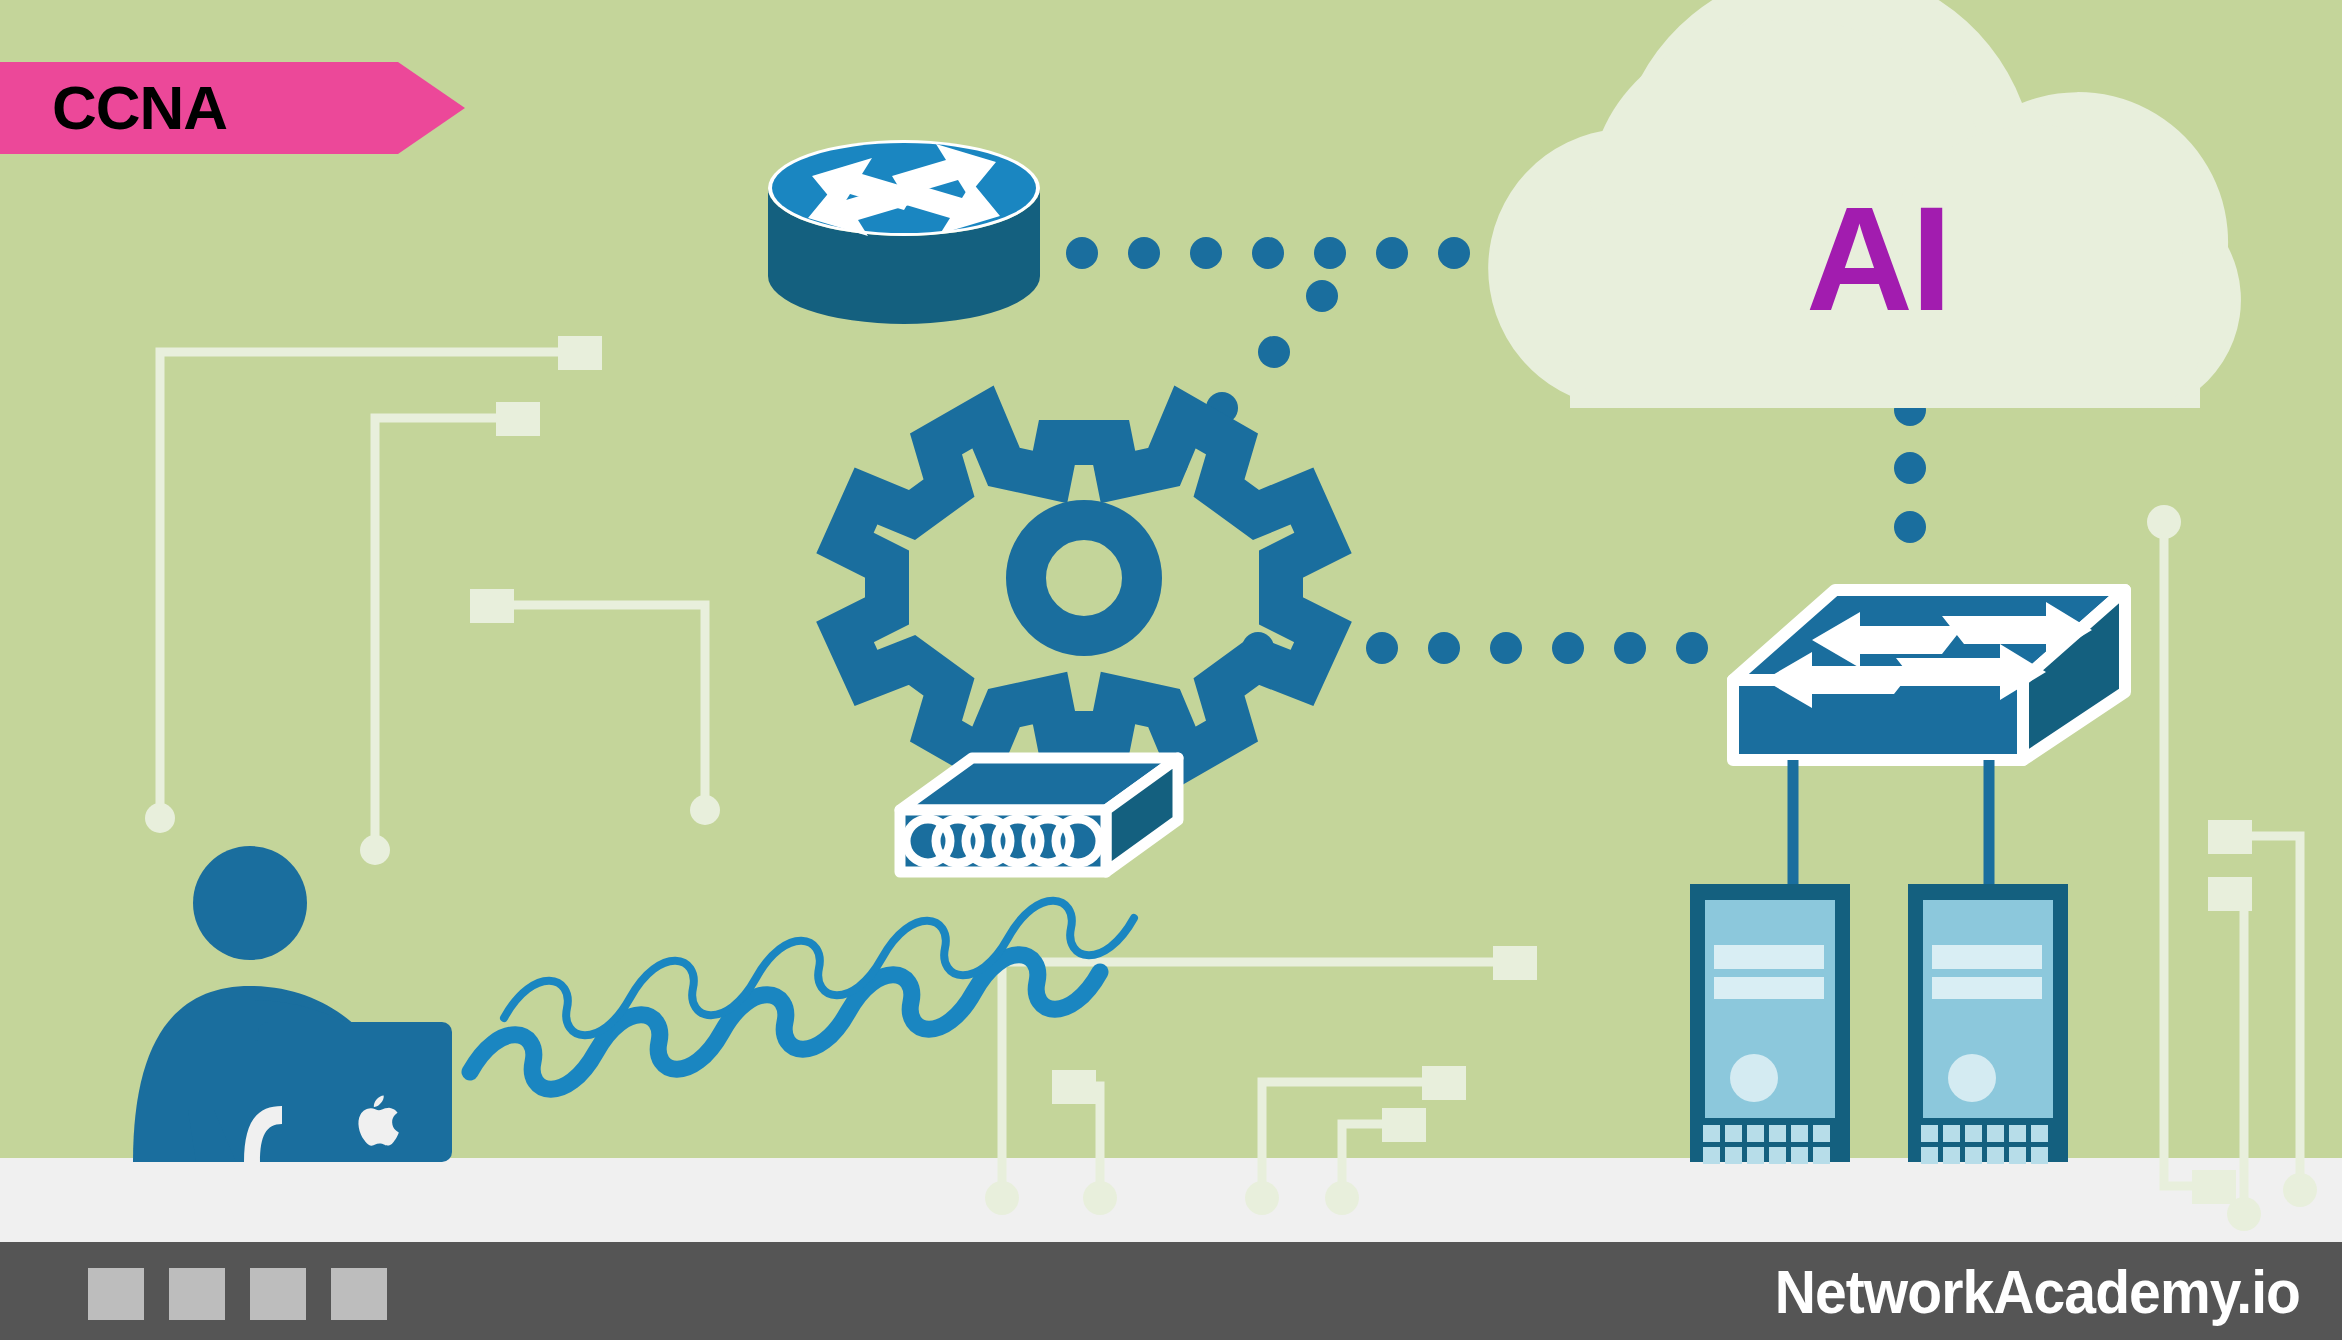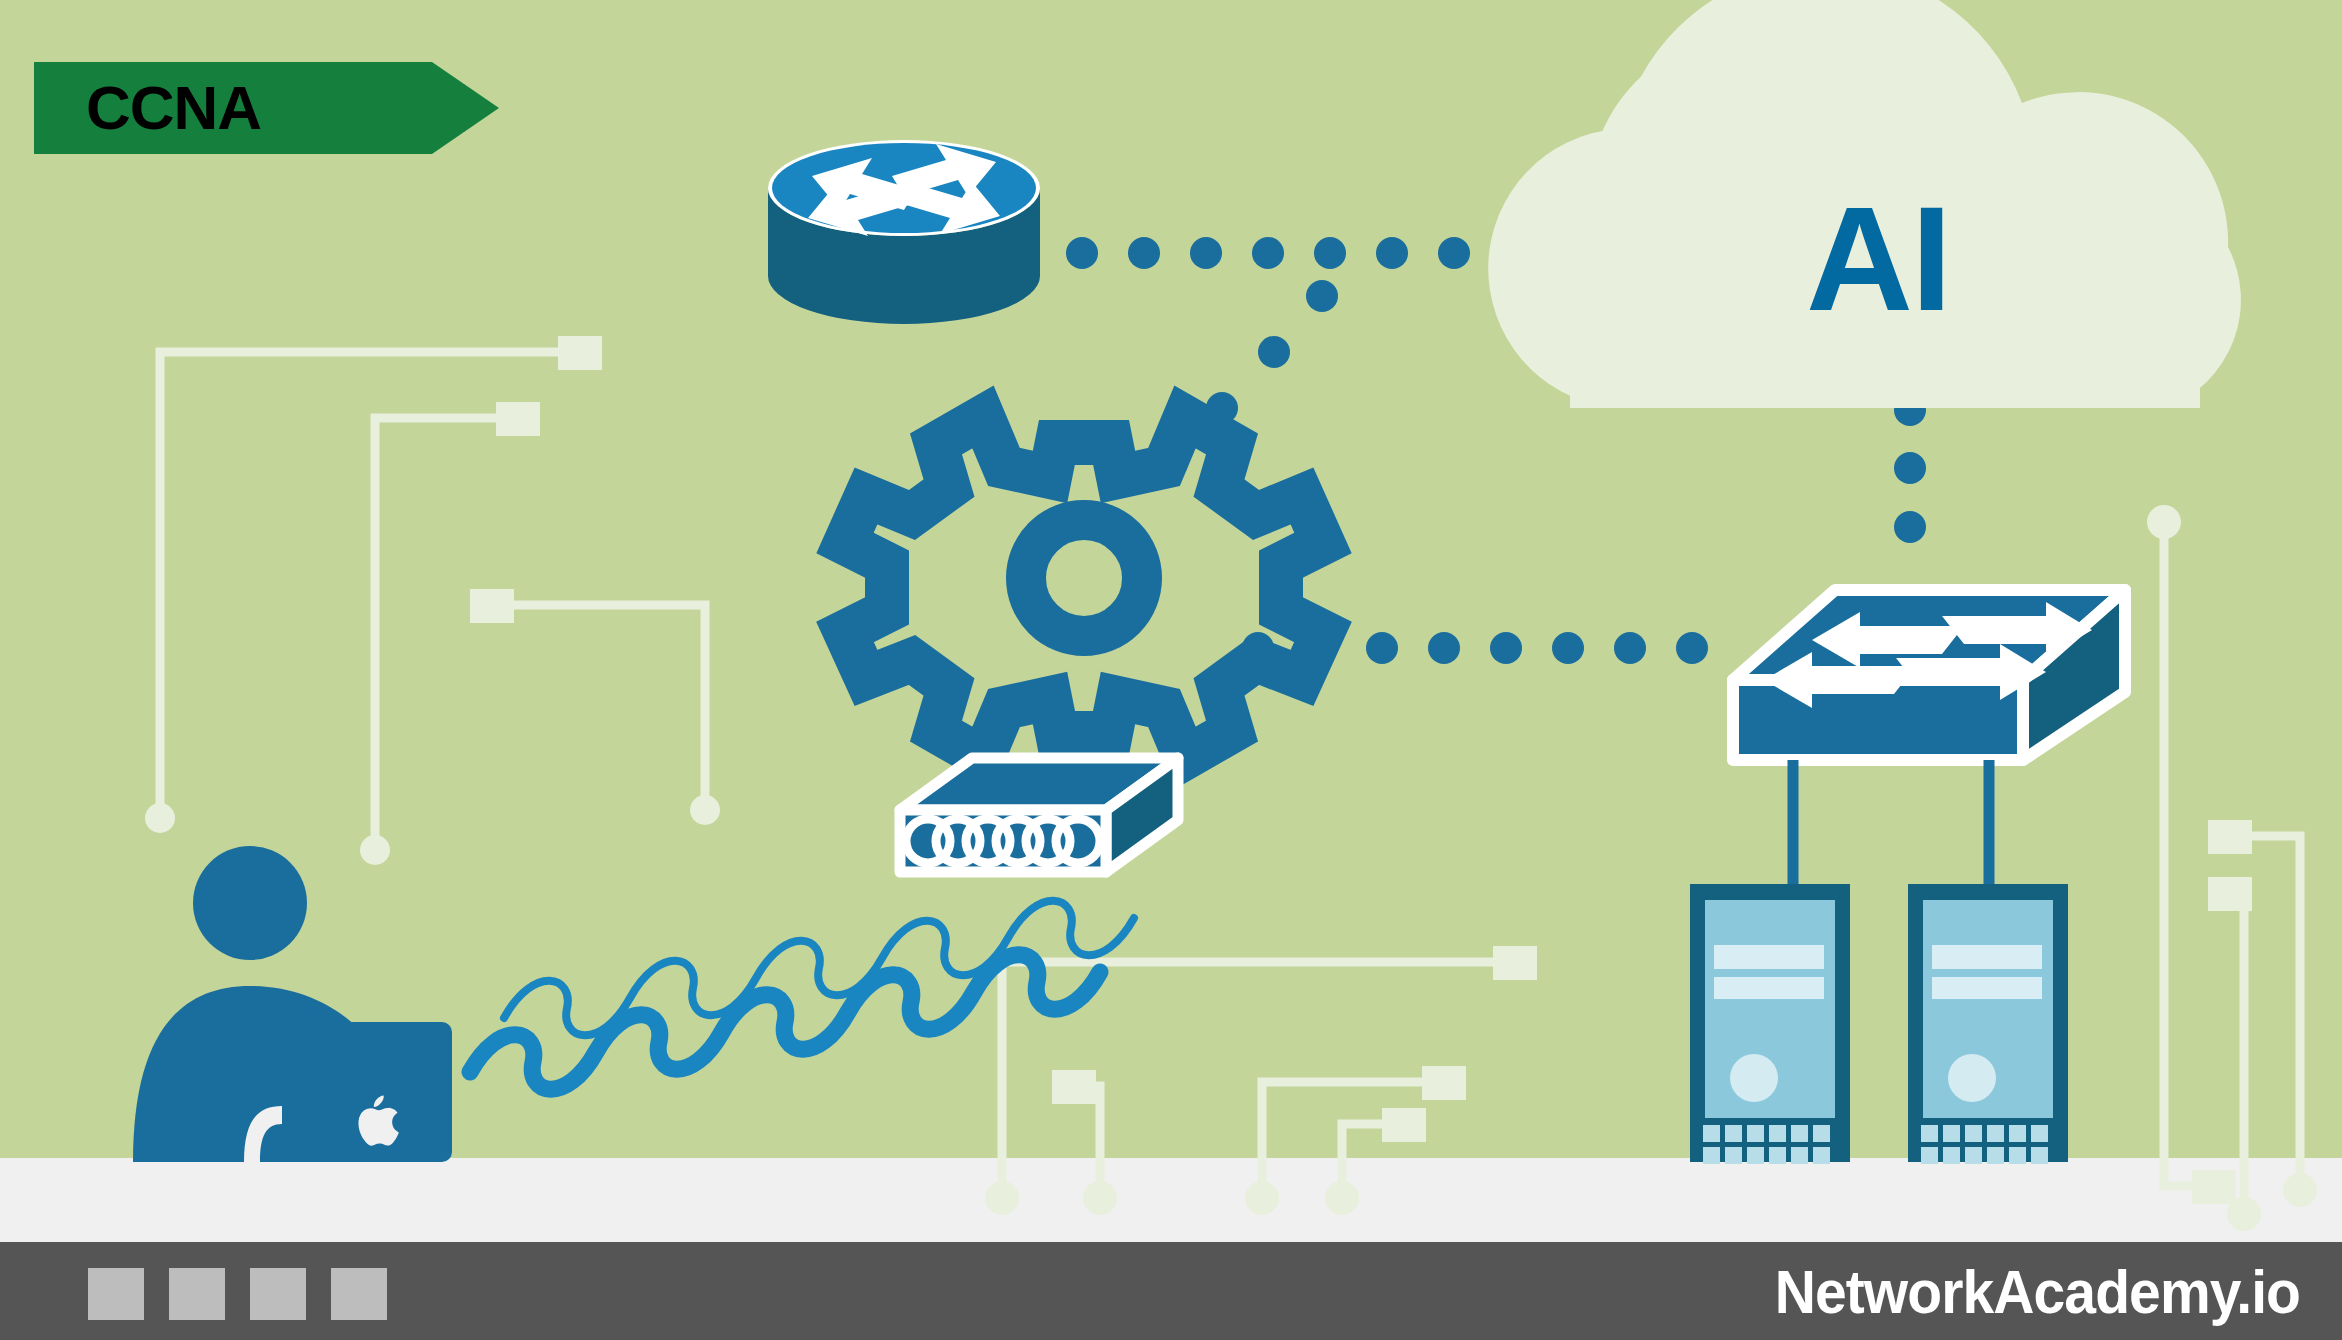--- a/index.html
+++ b/index.html
@@ -21,23 +21,23 @@
   .footer-bar{
     position:absolute;left:0;right:0;
     top:1242px;height:98px;
     background:#555555;
   }
 
   
   .ribbon{
     position:absolute;left:0;top:62px;
     width:465px;height:92px;
-    background:#15803d;
+    background:#ec4899;
     clip-path:polygon(0 0, 398px 0, 465px 50%, 398px 100%, 0 100%);
-    display:flex;align-items:center;margin-left:34px;
+    display:flex;align-items:center;
   }
   .ribbon-label{
     margin-left:52px;
     font-size:62px;font-weight:bold;color:#000;
     letter-spacing:-1px;line-height:1;
   }
 
   
   .footer-squares{
     position:absolute;top:1268px;left:88px;
@@ -53,21 +53,21 @@
     letter-spacing:-1px;
     transform:scaleX(0.92);transform-origin:right center;
   }
 
   
   .layer{position:absolute;left:0;top:0;width:2342px;height:1340px;pointer-events:none;}
 
   
   .cloud-label{
     position:absolute;left:1806px;top:185px;
-    font-size:148px;font-weight:bold;color:#0369a1;
+    font-size:148px;font-weight:bold;color:#a21caf;
     letter-spacing:-2px;line-height:1;
   }
 </style>
 </head>
 <body>
 
 <div id="stage">
 
   <div class="floor"></div>
   <div class="footer-bar"></div>

